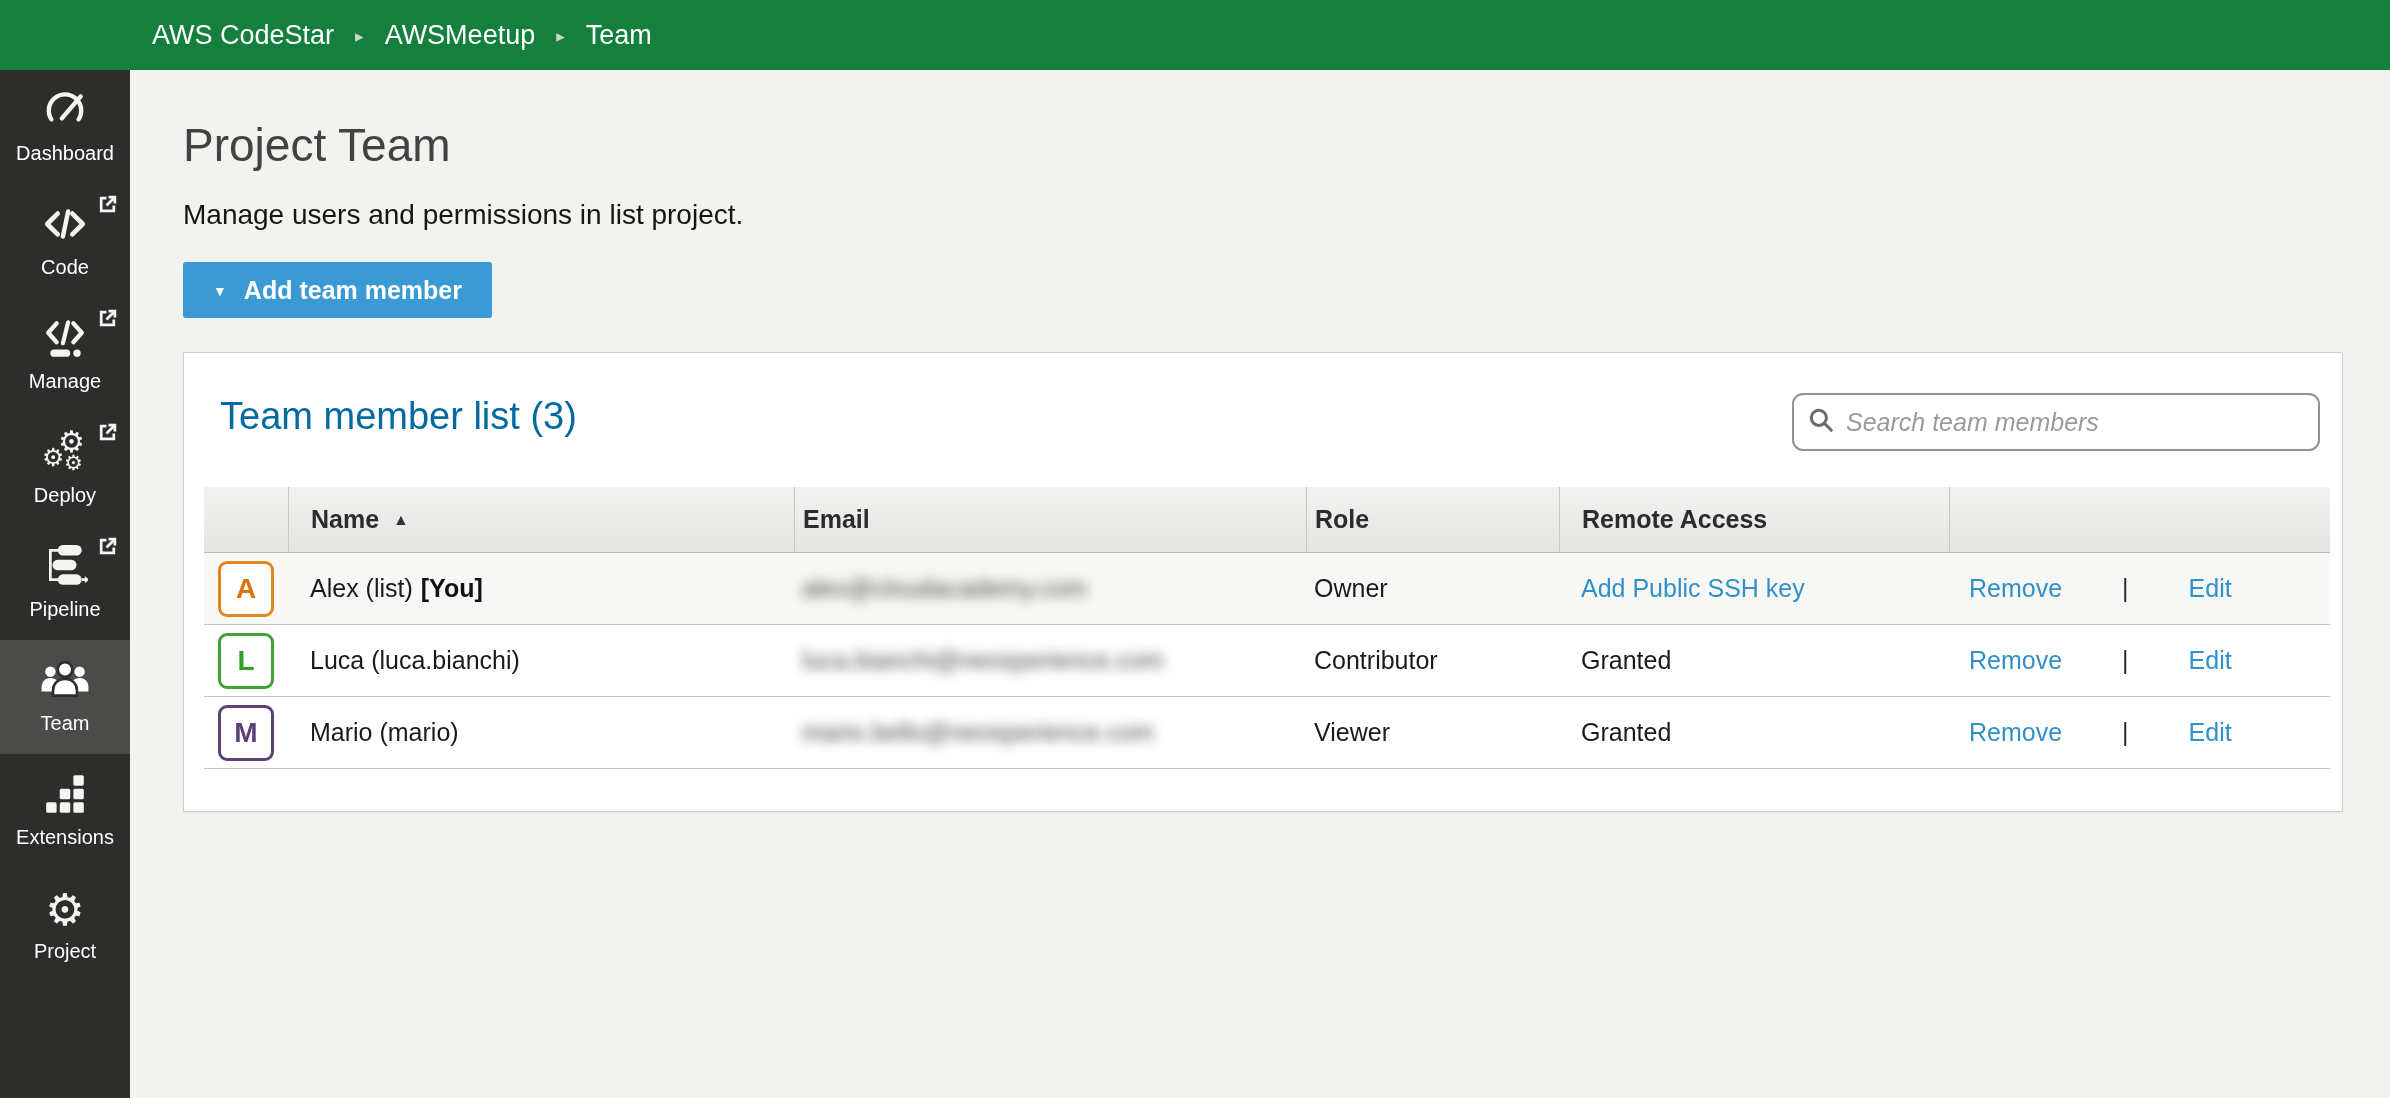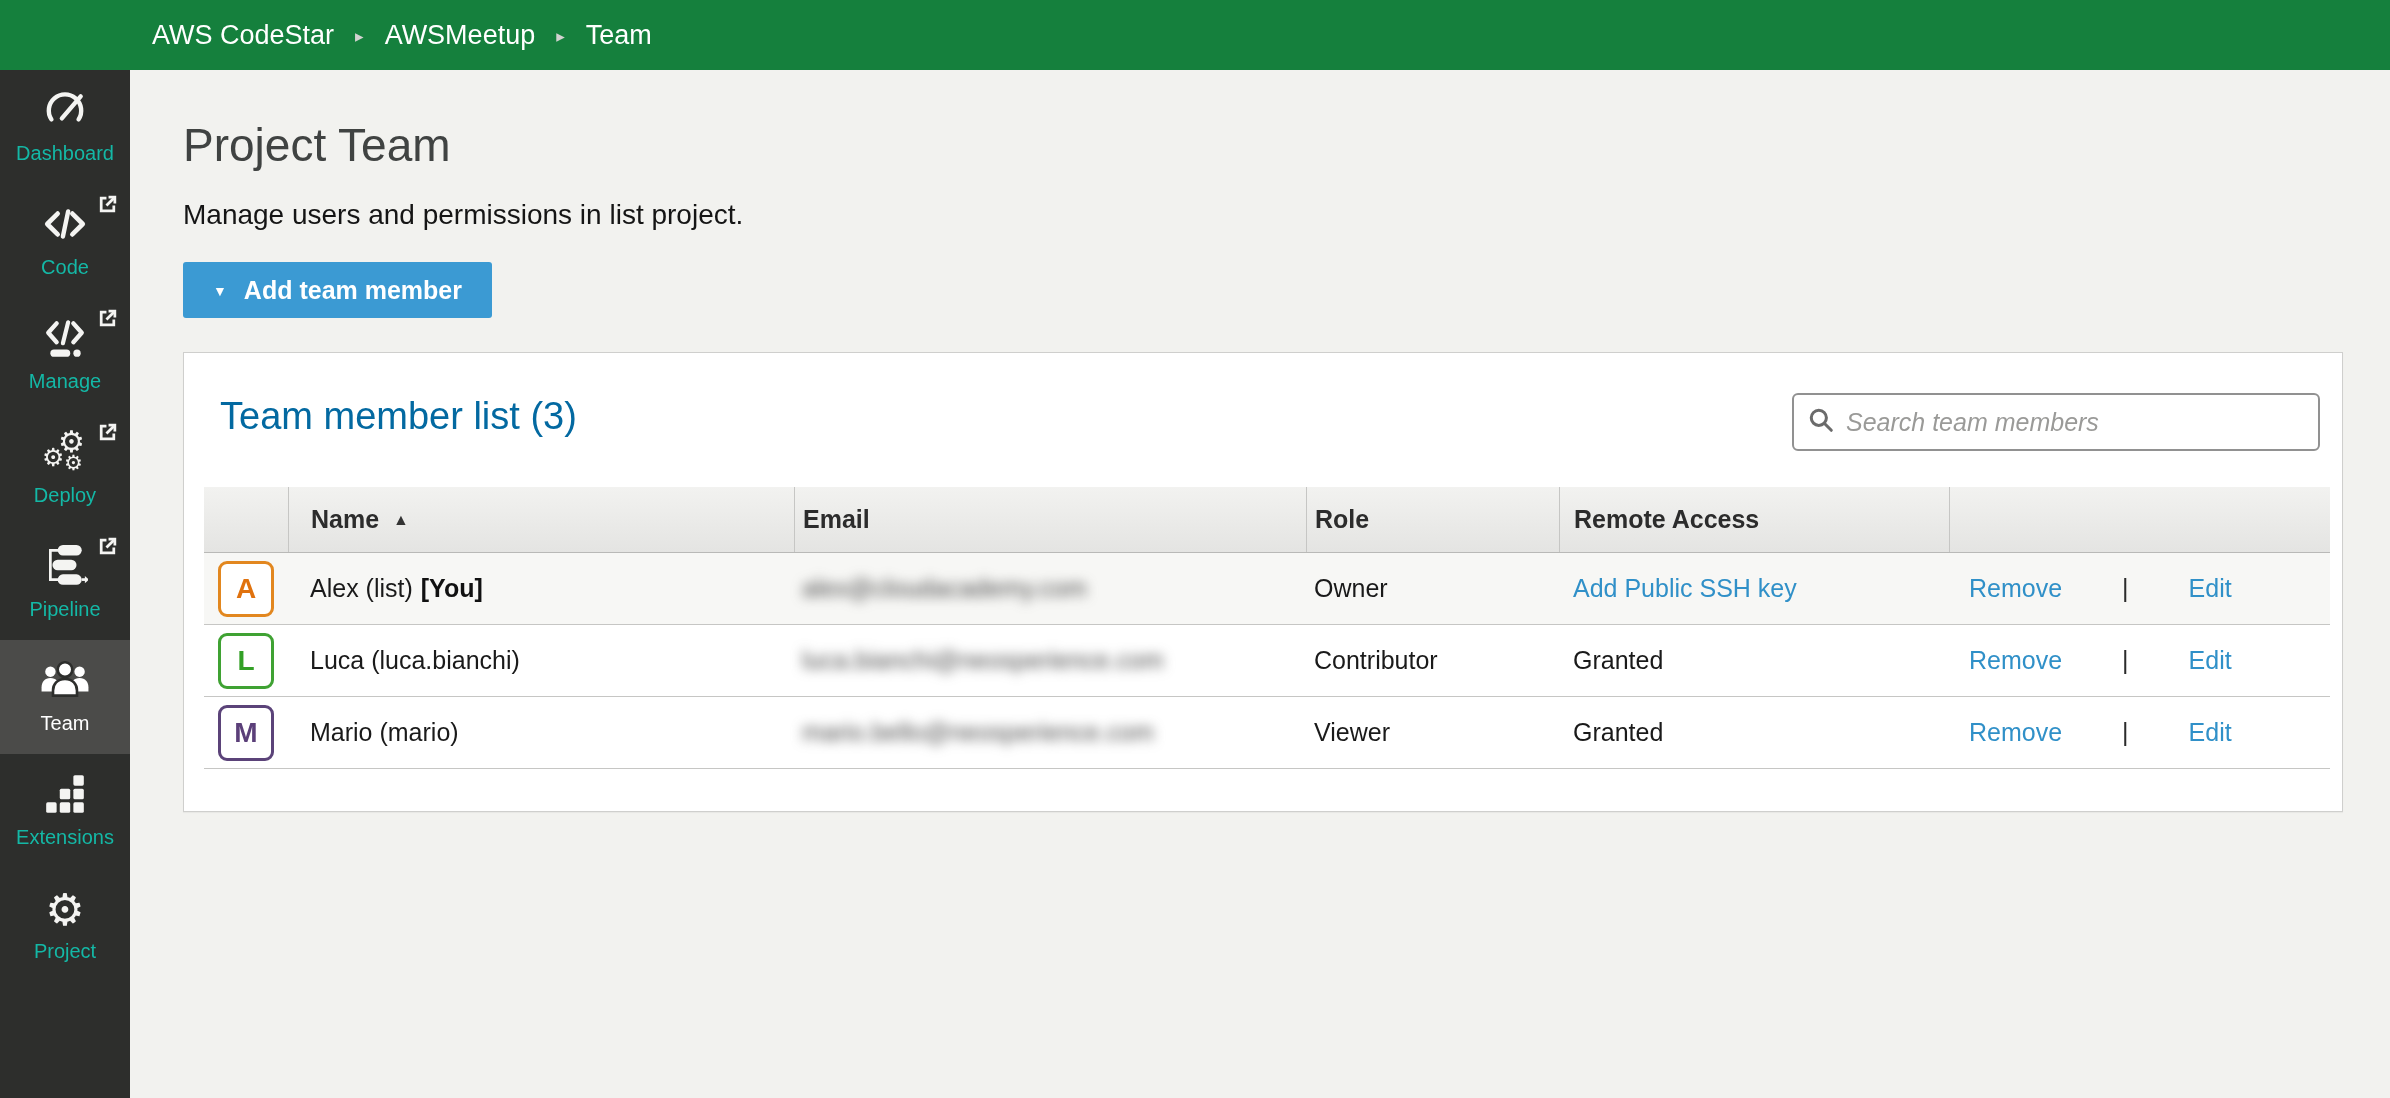--- a/index.html
+++ b/index.html
@@ -31,21 +31,21 @@
     display: flex; flex-direction: column;
     z-index: 2;
   }
   .nav-item {
     height: 114px; width: 130px;
     display: flex; flex-direction: column; align-items: center; justify-content: center;
     cursor: pointer;
   }
   .nav-item.active { background: #4b4b49; }
   .nav-icon-wrap { position: relative; height: 46px; display: flex; align-items: center; justify-content: center; }
-  .nav-label { color: #14b8a6; font-size: 20px; margin-top: 7px; }
+  .nav-label { color: #ffffff; font-size: 20px; margin-top: 7px; }
   .nav-item.active .nav-label { color: #ffffff; }
   .ext-badge { position: absolute; top: -9px; right: -30px; }
   .gear-glyph { color: #f4f4f2; font-family: "DejaVu Sans", sans-serif; line-height: 1; }
   .deploy-gears { position: relative; width: 46px; height: 46px; }
   .deploy-gears .g1 { position: absolute; top: -4px; left: 16px; font-size: 30px; }
   .deploy-gears .g2 { position: absolute; top: 14px; left: 0px; font-size: 25px; }
   .deploy-gears .g3 { position: absolute; top: 22px; left: 22px; font-size: 21px; }
 
   
   .content {
@@ -77,21 +77,21 @@
     background: #ffffff; border: 1px solid #cfcfcd;
     box-shadow: 0 1px 1px rgba(0,0,0,0.04);
   }
   .card-title {
     position: absolute; left: 36px; top: 42px;
     font-size: 38px; color: #0369a1;
   }
   .search-box {
     position: absolute; right: 22px; top: 40px;
     width: 528px; height: 58px;
-    background: #ffffff; border: 2px solid #919191; border-radius: 6px;
+    background: #ffffff; border: 2px solid #919191; border-radius: 11px;
     display: flex; align-items: center; padding: 0 14px;
   }
   .search-box input {
     border: none; outline: none; flex: 1; margin-left: 12px;
     font-size: 25px; font-style: italic; color: #444;
     font-family: "Liberation Sans", sans-serif;
     background: transparent;
   }
   .search-box input::placeholder { color: #9a9a98; opacity: 1; }
 
@@ -110,21 +110,21 @@
   }
   .thead .cell:first-child { border-left: none; }
   .sort-caret { font-size: 16px; color: #333; margin-left: 14px; }
   .tbody .trow { height: 72px; border-bottom: 1px solid #c6c6c4; background: #ffffff; }
   .tbody .trow.shaded { background: #f7f7f5; }
   .cell { flex-shrink: 0; }
   .col-avatar { width: 84px; display: flex; align-items: center; justify-content: center; }
   .col-name { width: 506px; padding-left: 22px; }
   .col-email { width: 512px; padding-left: 8px; }
   .col-role { width: 253px; padding-left: 8px; }
-  .col-remote { width: 390px; padding-left: 14px; }
+  .col-remote { width: 390px; padding-left: 22px; }
   .col-actions { flex: 1; padding-left: 20px; gap: 42px; }
   .tbody .cell { display: flex; align-items: center; font-size: 25px; color: #1a1a1a; }
 
   .avatar {
     width: 56px; height: 56px; border-radius: 9px; background: #ffffff;
     display: flex; align-items: center; justify-content: center;
     font-size: 28px; font-weight: bold;
   }
   .avatar-orange { border: 3px solid #e2871f; color: #e0720e; }
   .avatar-green  { border: 3px solid #3fa233; color: #33a026; }

